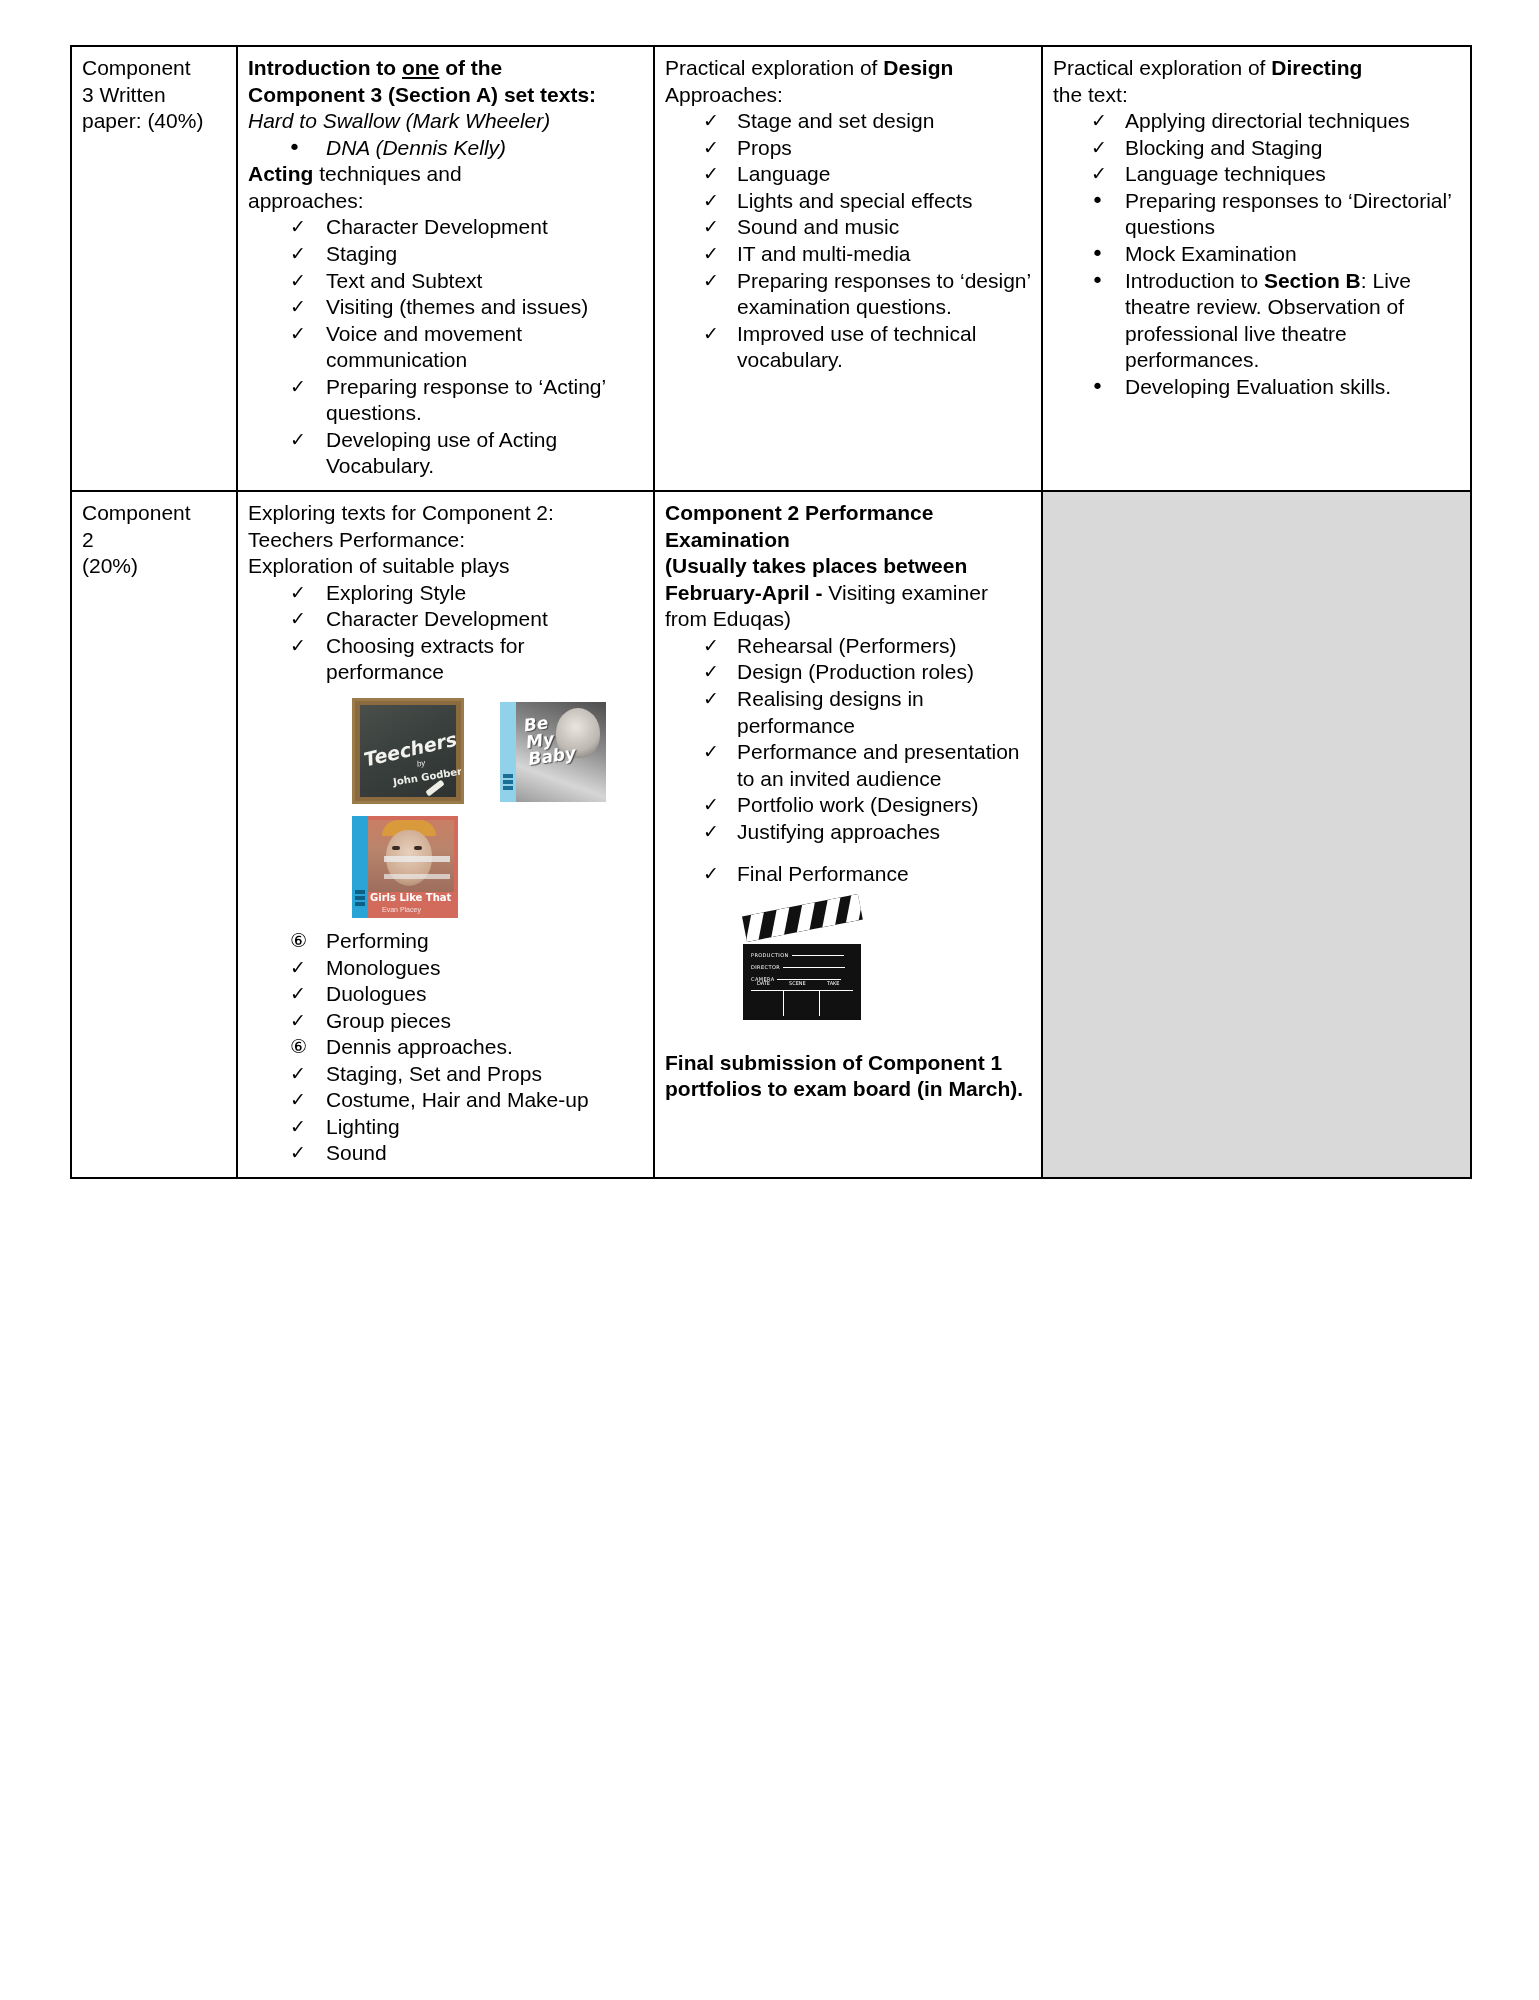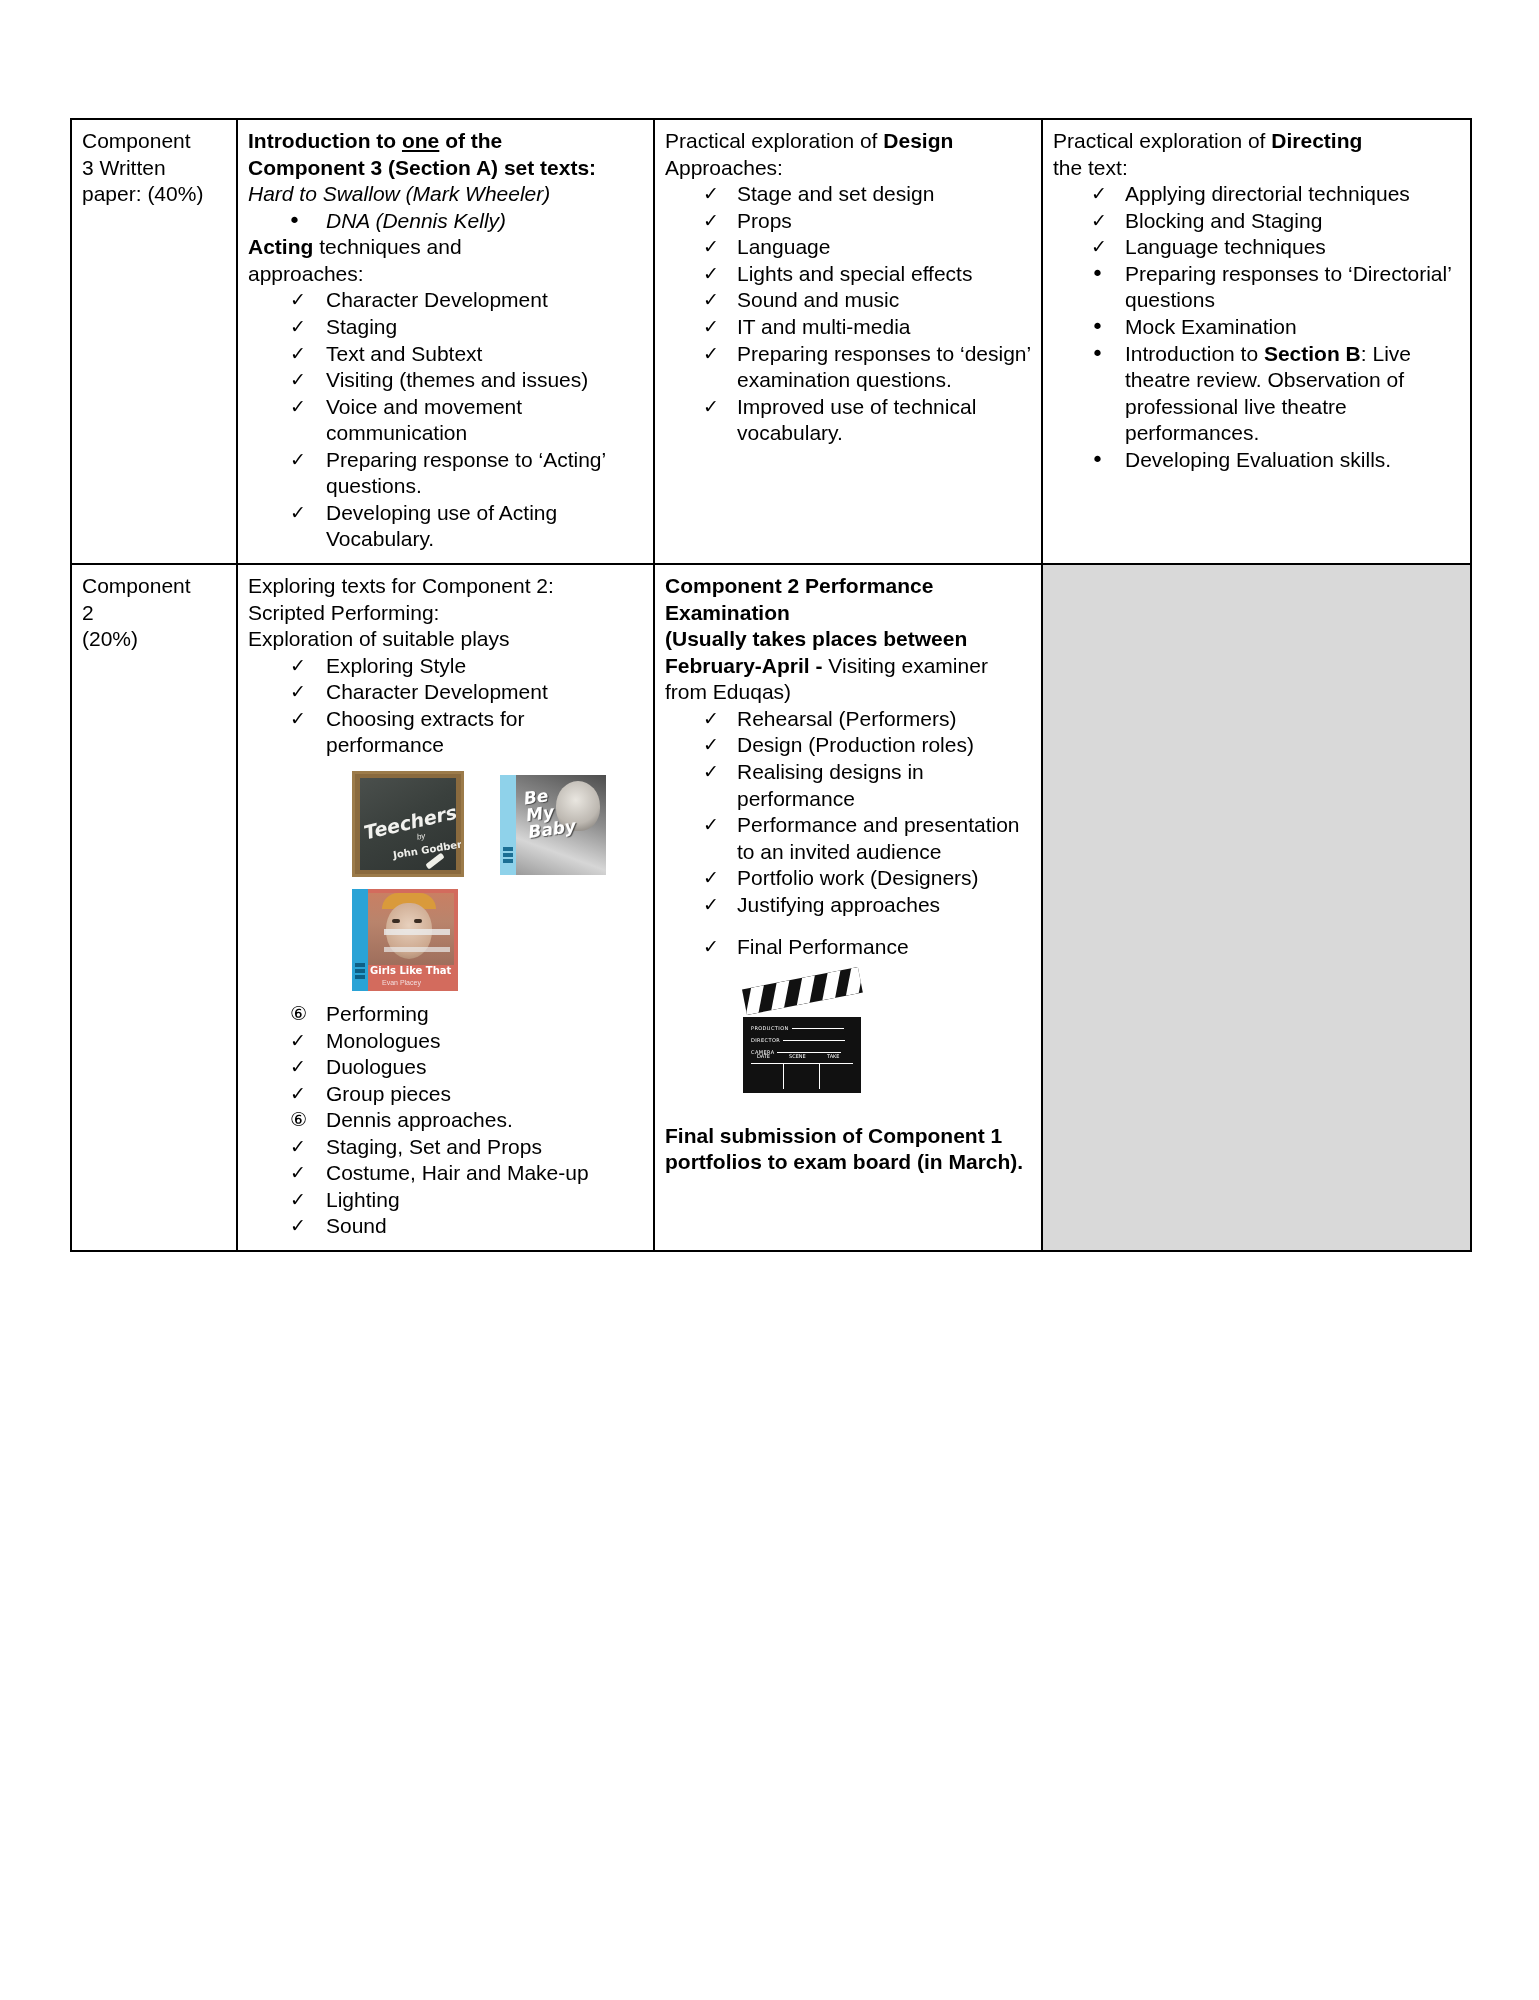--- a/index.html
+++ b/index.html
@@ -13,21 +13,21 @@
     font-family: "Liberation Sans", sans-serif;
     color: #000000;
     position: relative;
     overflow: hidden;
   }
   .page {
     position: relative;
     width: 1539px;
     height: 2000px;
     box-sizing: border-box;
-    padding: 118px 70px 0 70px;
+    padding: 45px 70px 0 70px;
   }
   table.syllabus {
     border-collapse: collapse;
     table-layout: fixed;
     width: 1400px;
     margin: 0;
   }
   table.syllabus td {
     border: 2px solid #000000;
     vertical-align: top;
@@ -388,21 +388,21 @@
       <tr>
 
         <td>
           <p class="cell-p">Component</p>
           <p class="cell-p">2</p>
           <p class="cell-p">(20%)</p>
         </td>
 
         <td>
           <p class="cell-p">Exploring texts for Component 2:</p>
-          <p class="cell-p">Scripted Performing:</p>
+          <p class="cell-p">Teechers Performance:</p>
           <p class="cell-p">Exploration of suitable plays</p>
           <ul class="ticklist">
             <li><span class="mk">✓</span><span>Exploring Style</span></li>
             <li><span class="mk">✓</span><span>Character Development</span></li>
             <li><span class="mk">✓</span><span>Choosing extracts for performance</span></li>
           </ul>
 
           <div class="covers">
             <div class="cover-row">
 

